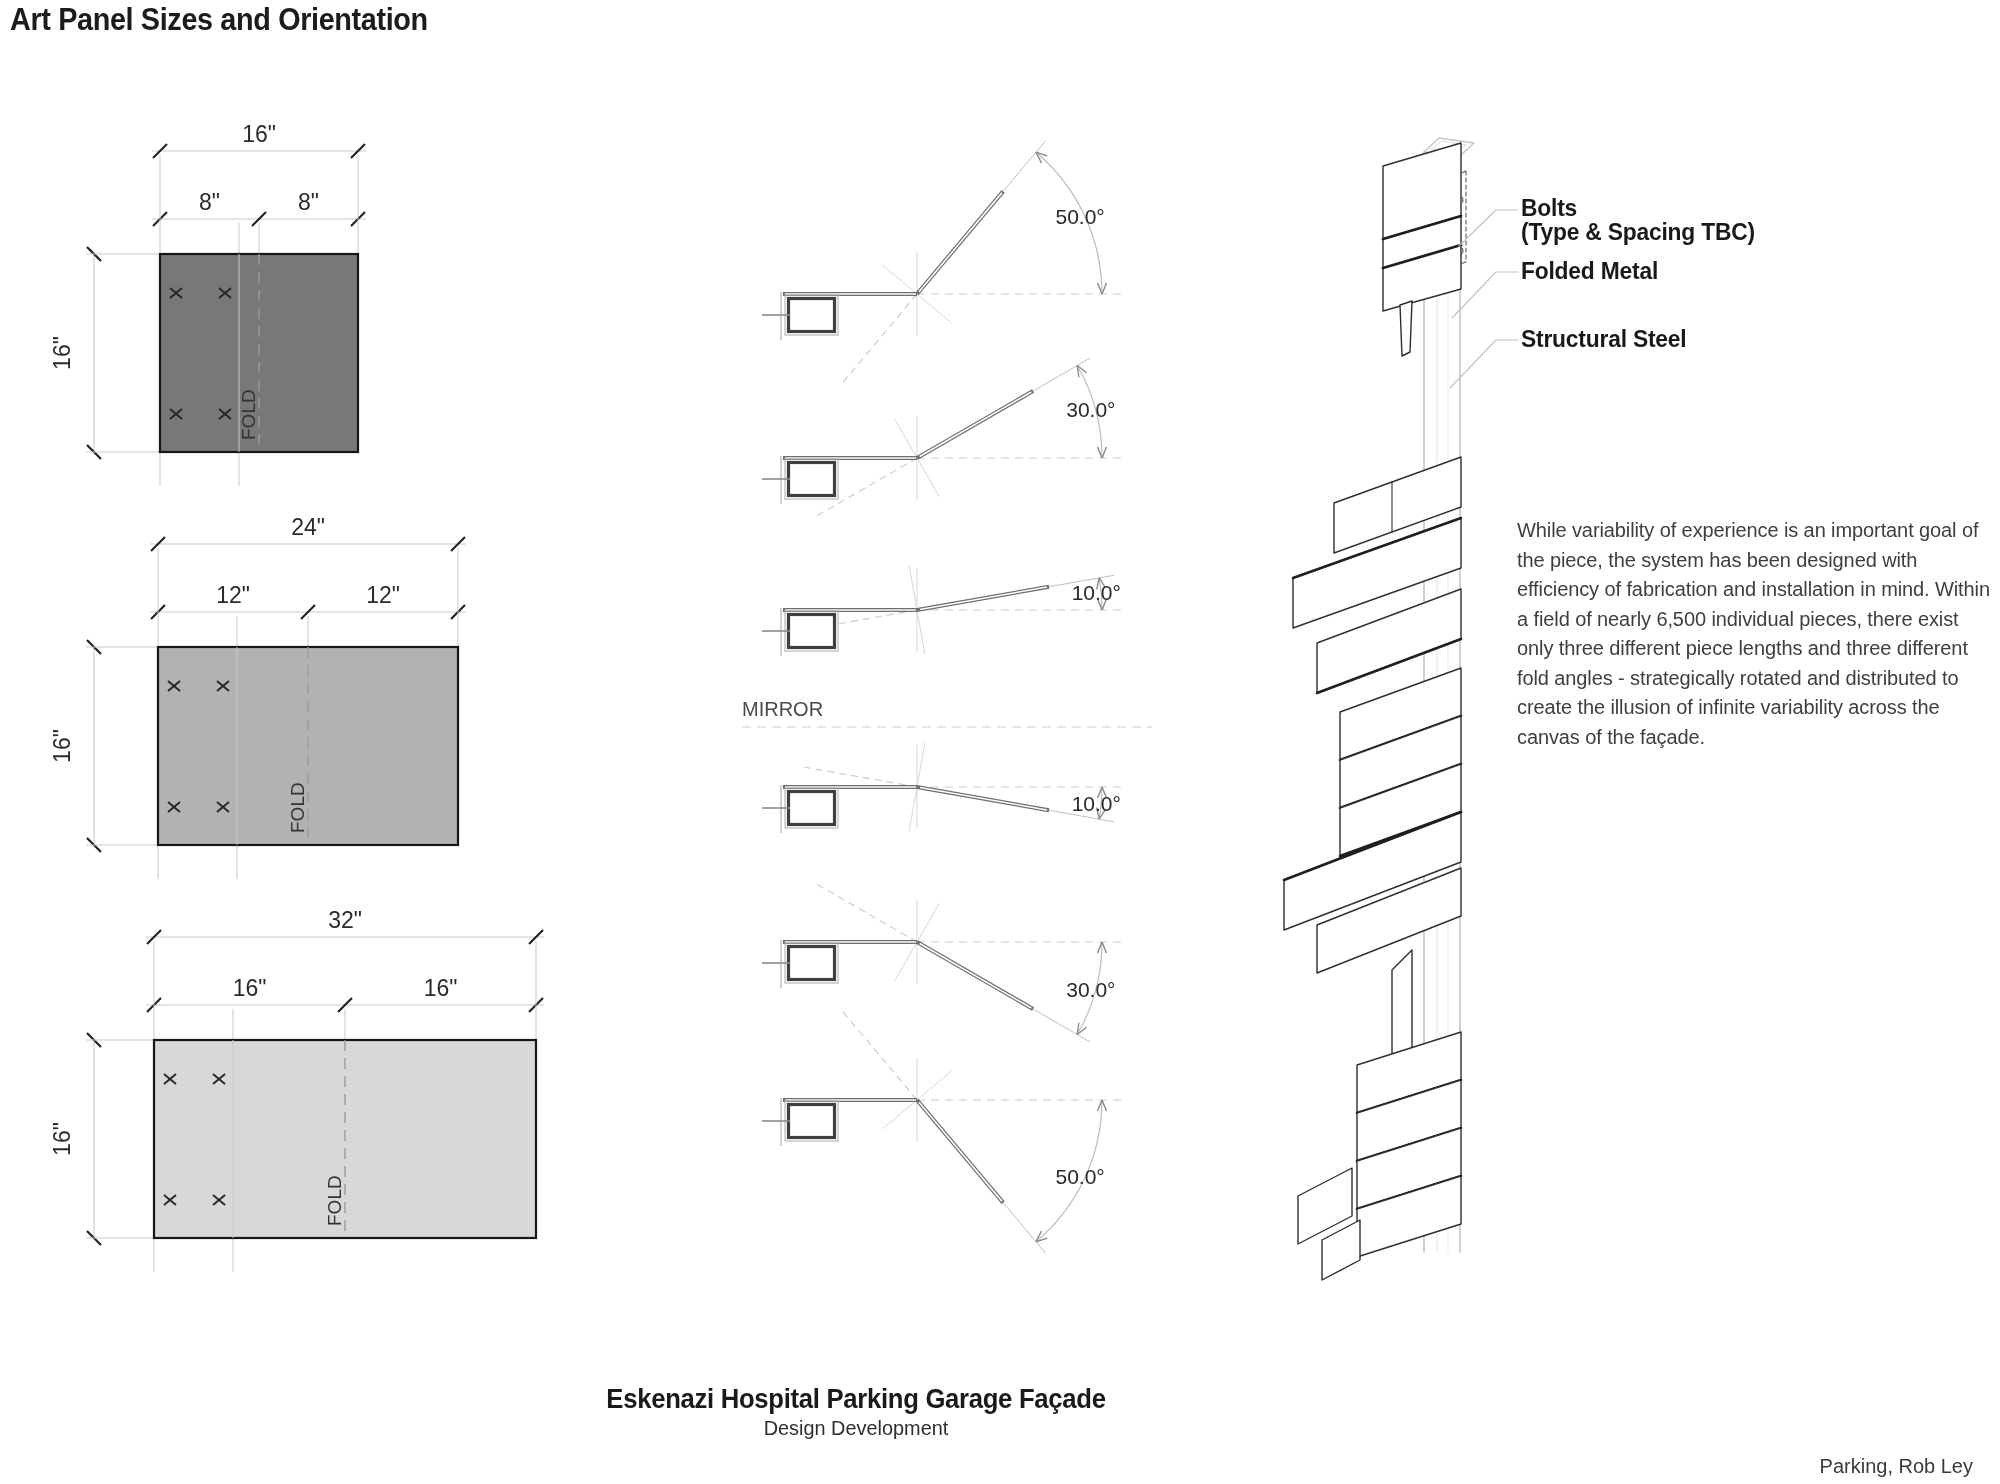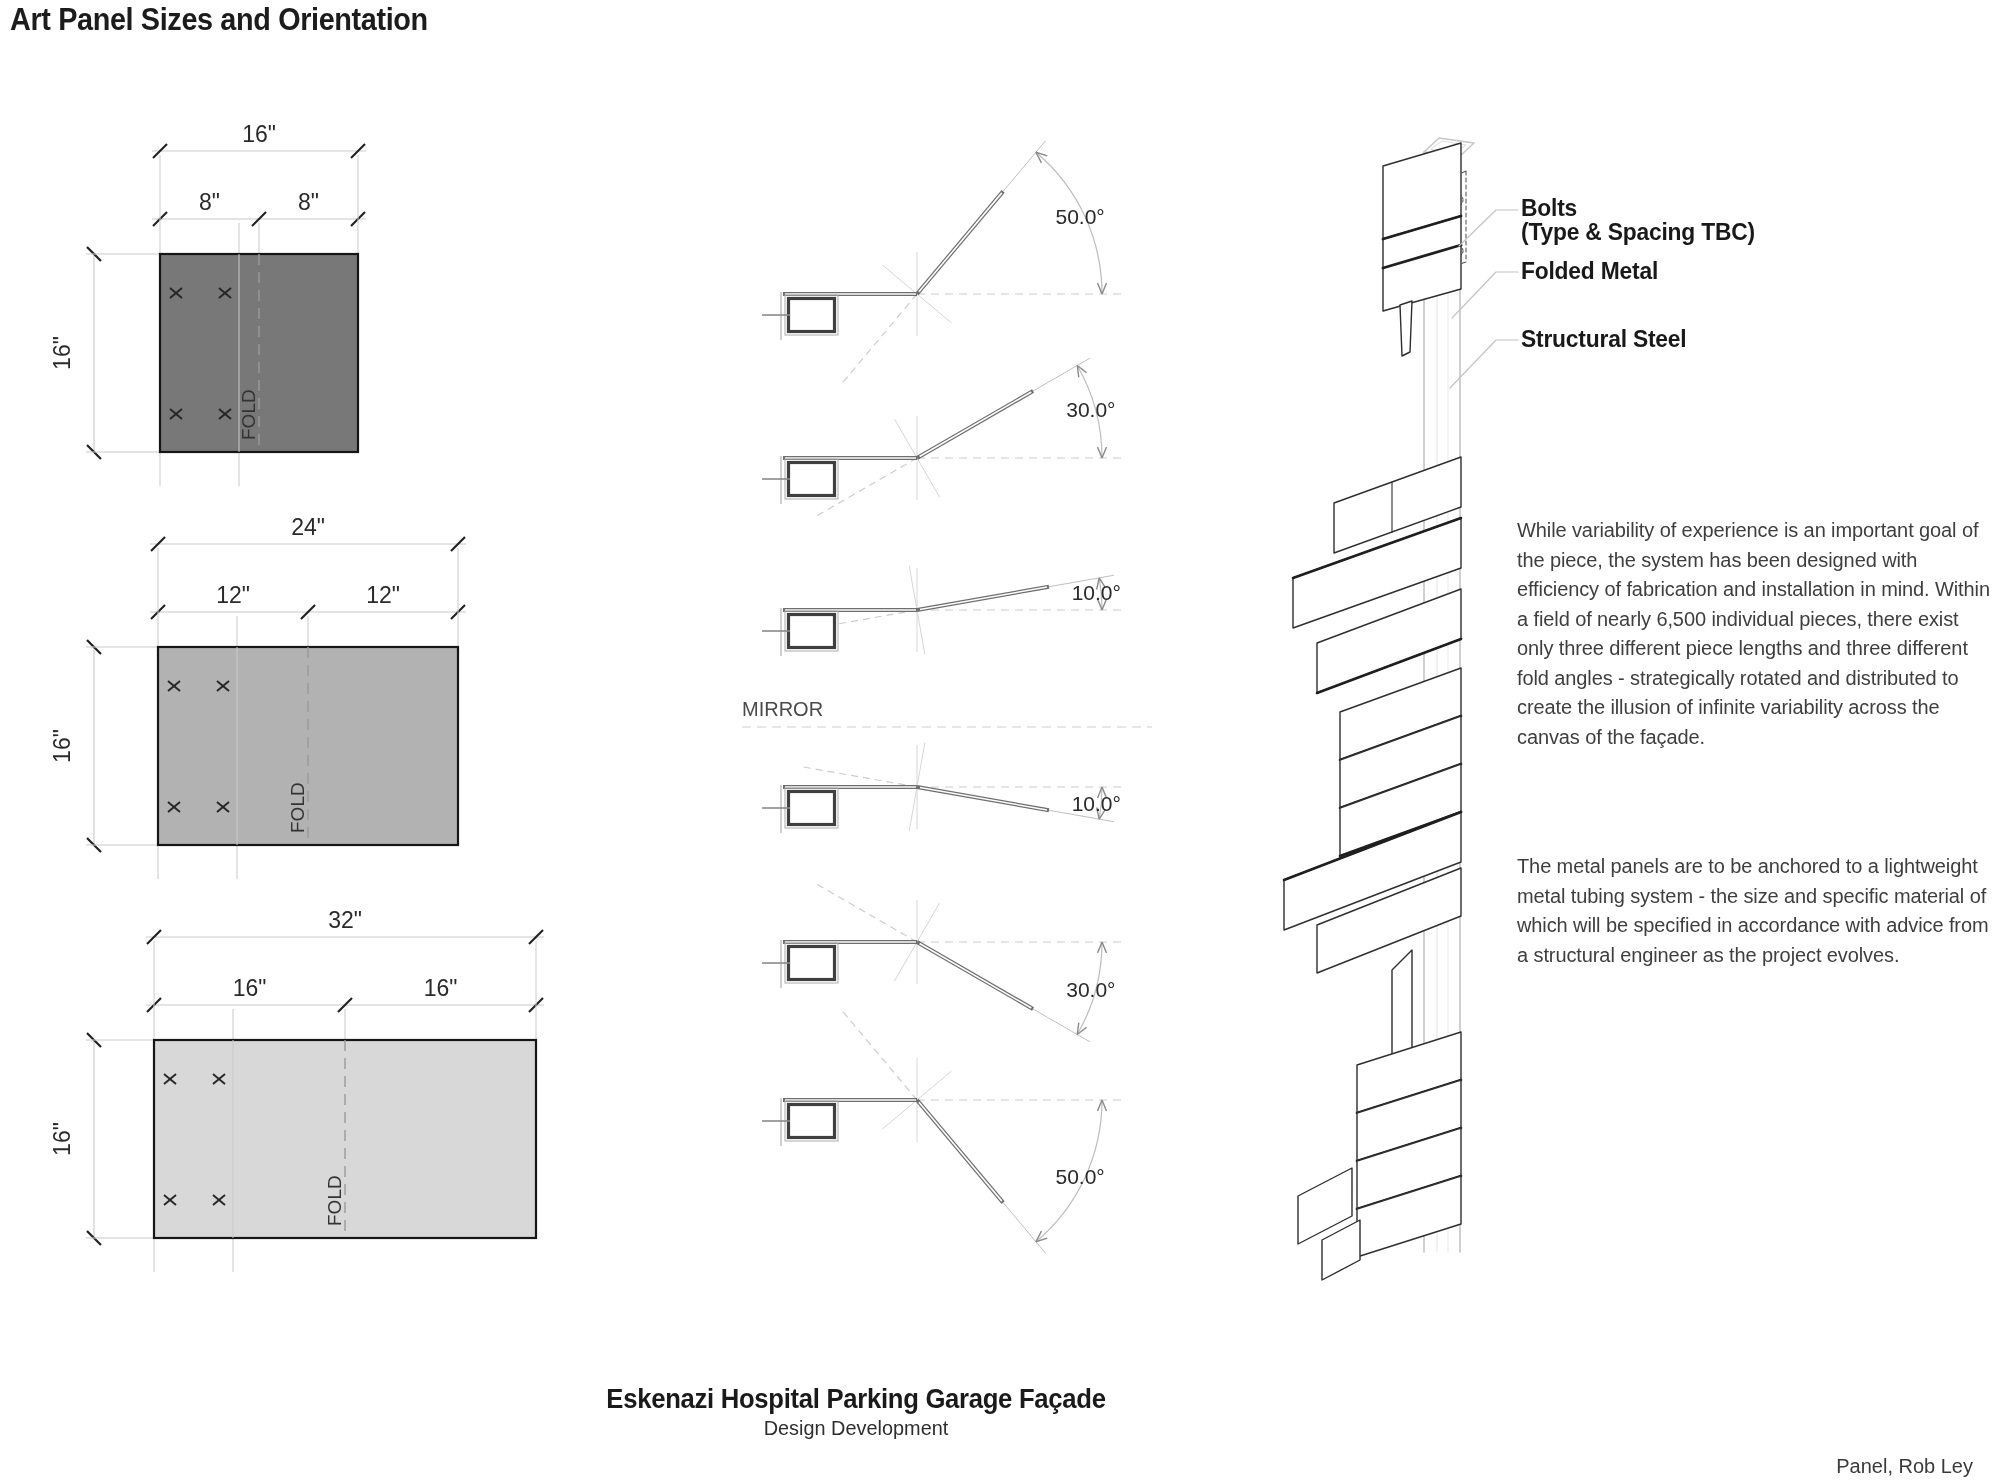--- a/index.html
+++ b/index.html
@@ -369,18 +369,17 @@
   <div class="doc-title">Art Panel Sizes and Orientation</div>
 
   <div class="axon-label" style="top:196px">
     <div>Bolts</div>
     <div>(Type &amp; Spacing TBC)</div>
   </div>
   <div class="axon-label" style="top:259px">Folded Metal</div>
   <div class="axon-label" style="top:327px">Structural Steel</div>
 
   <div class="para" style="top:516px">While variability of experience is an important goal of the piece, the system has been designed with efficiency of fabrication and installation in mind. Within a field of nearly 6,500 individual pieces, there exist only three different piece lengths and three different fold angles - strategically rotated and distributed to create the illusion of infinite variability across the canvas of the façade.</div>
-  <div class="para" style="top:852px">The metal panels are to be anchored to a lightweight metal tubing system - the size and specific material of which will be specified in accordance with advice from a structural engineer as the project evolves.</div>
 
   <div class="footer-project">Eskenazi Hospital Parking Garage Façade</div>
   <div class="footer-phase">Design Development</div>
-  <div class="credit">Panel, Rob Ley</div>
+  <div class="credit">Parking, Rob Ley</div>
 </div>
 
 </body></html>

